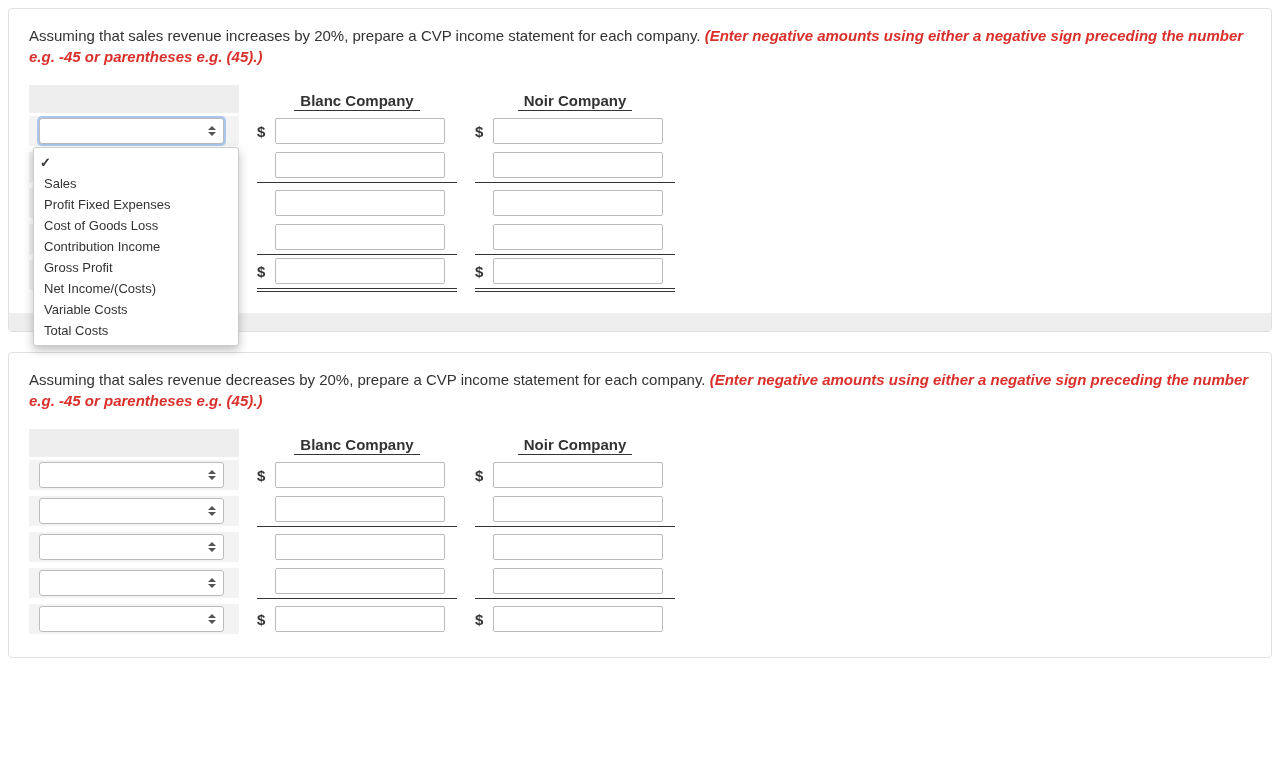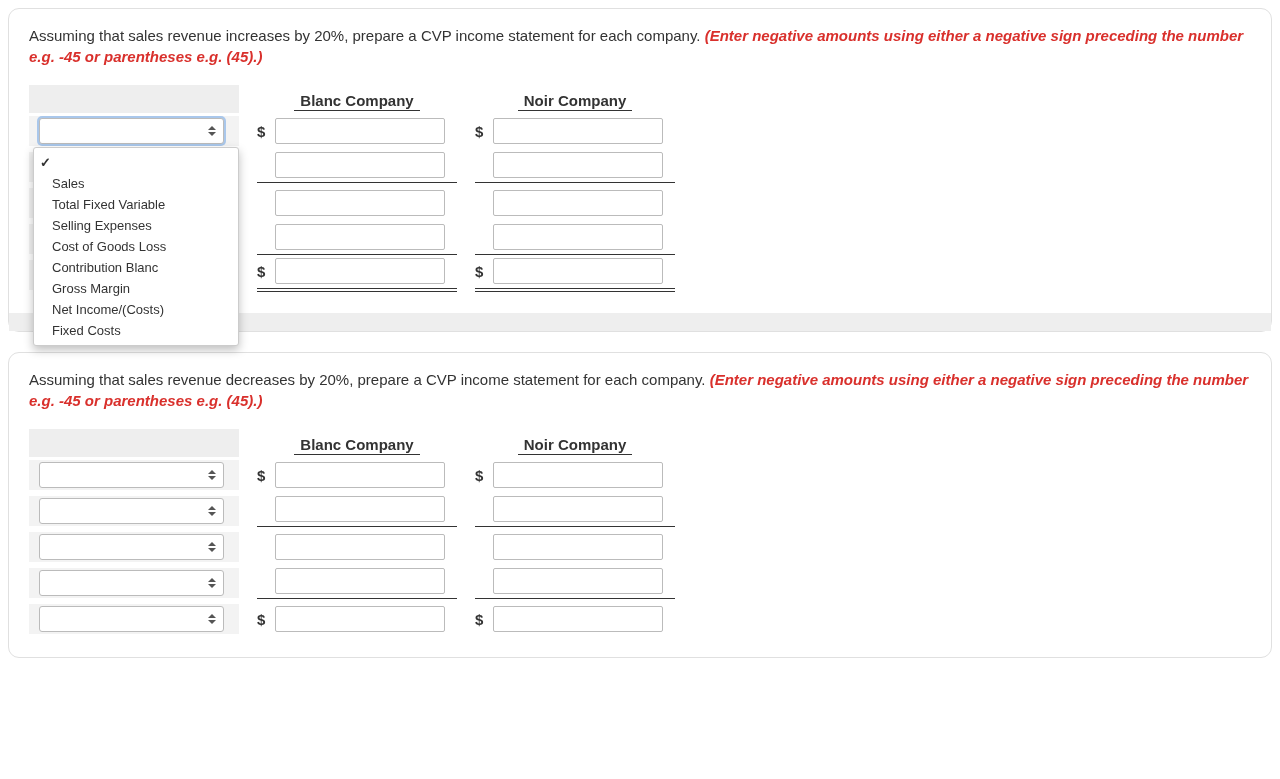--- a/index.html
+++ b/index.html
@@ -6,21 +6,21 @@
   body {
     margin: 0;
     padding: 8px;
     font-family: "Helvetica Neue", Arial, sans-serif;
     font-size: 14px;
     color: #333;
     background: #fff;
   }
   .panel {
     border: 1px solid #e0e0e0;
-    border-radius: 11px;
+    border-radius: 4px;
     padding: 16px 20px 20px 20px;
     margin-bottom: 20px;
     background: #fff;
   }
   .prompt {
     font-size: 15px;
     line-height: 1.4;
     margin-bottom: 18px;
   }
   .prompt .red {
@@ -139,21 +139,21 @@
     background: #fff;
     border: 1px solid #ccc;
     border-radius: 3px;
     box-shadow: 0 4px 10px rgba(0,0,0,0.25);
     padding: 4px 0;
     z-index: 50;
     font-size: 13px;
     color: #333;
   }
   .dropdown-pop .opt {
-    padding: 3px 18px;
+    padding: 3px 10px;
     cursor: default;
   }
   .dropdown-pop .opt.check::before {
     content: "✓";
     font-weight: 700;
     margin-right: 2px;
   }
   .dropdown-pop .opt.check {
     padding-left: 6px;
   }
@@ -242,27 +242,27 @@
       </div>
       <div class="value-col" style="border-bottom:4px double #333;padding-bottom:4px;">
         <span class="dollar">$</span>
         <input class="text-input" style="">
       </div>
     </div>
 
     <div class="dropdown-pop">
       <div class="opt check">&nbsp;</div>
       <div class="opt">Sales</div>
-      <div class="opt">Total Fixed Variable</div>
-      <div class="opt">Selling Expenses</div>
+      <div class="opt">Profit Fixed Expenses</div>
       <div class="opt">Cost of Goods Loss</div>
-      <div class="opt">Contribution Blanc</div>
-      <div class="opt">Gross Margin</div>
+      <div class="opt">Contribution Income</div>
+      <div class="opt">Gross Profit</div>
       <div class="opt">Net Income/(Costs)</div>
-      <div class="opt">Fixed Costs</div>
+      <div class="opt">Variable Costs</div>
+      <div class="opt">Total Costs</div>
     </div>
 
   </div>
 
   <div class="separator-bar"></div>
 </div>
 
 <div class="panel">
 
   <div class="prompt">

